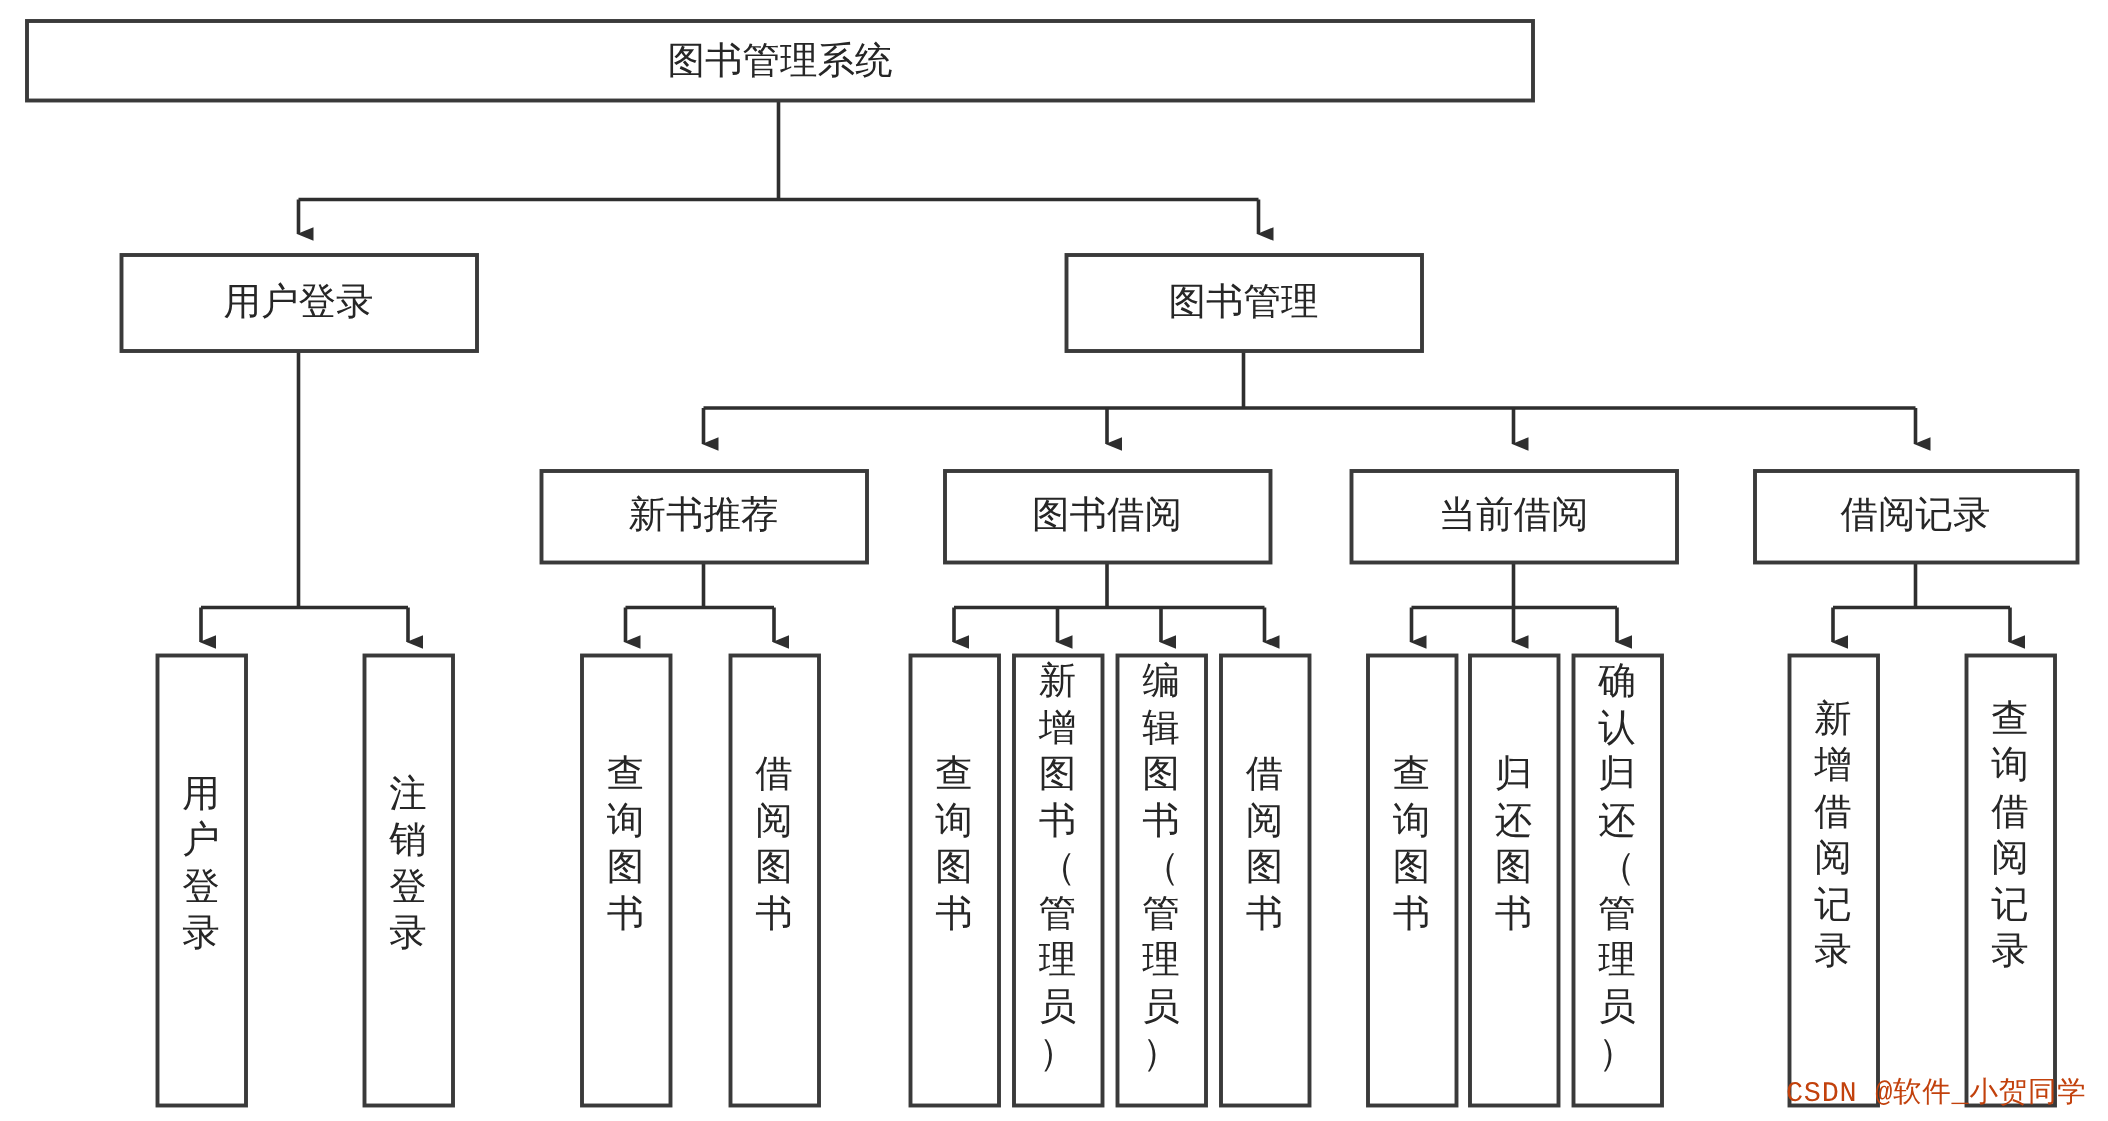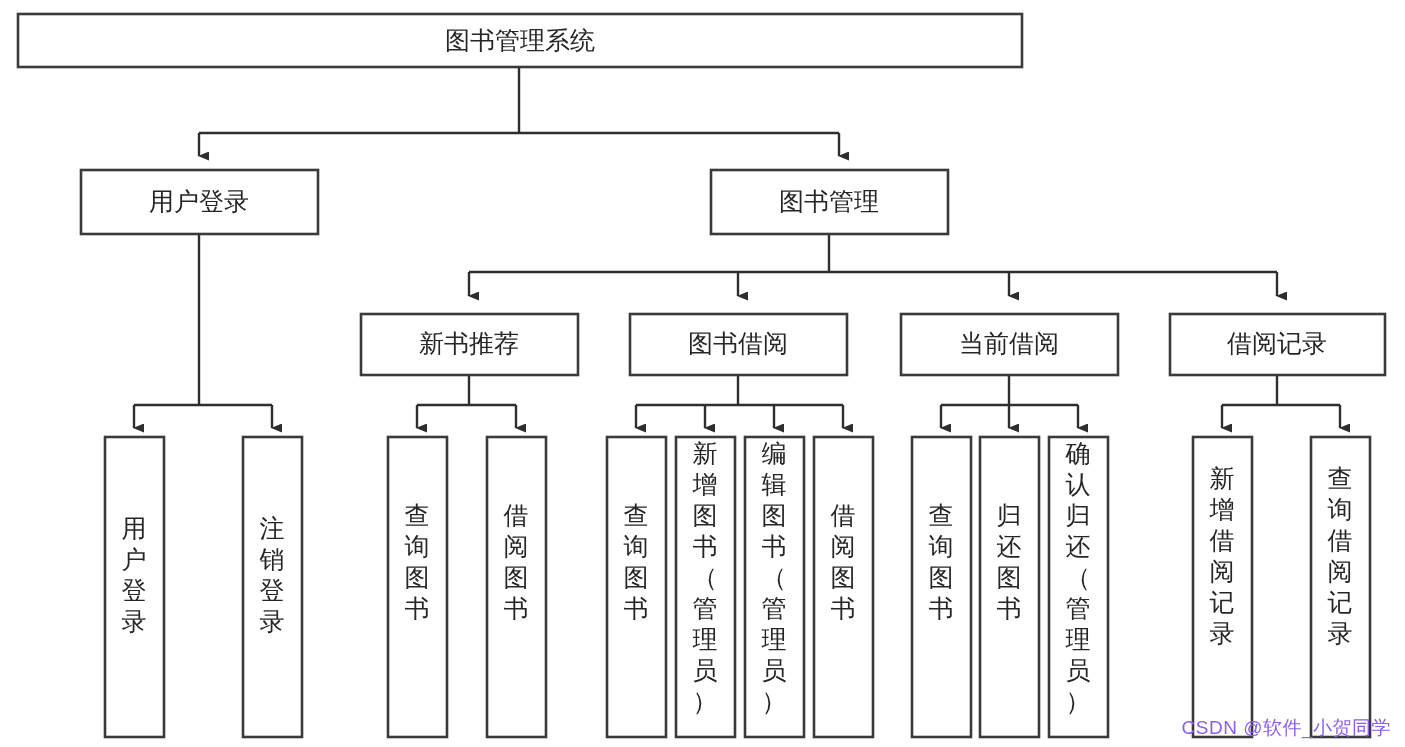--- a/index.html
+++ b/index.html
@@ -41,23 +41,23 @@
   }
   .edge-line {
     stroke: #2e2e2e;
     stroke-width: 2.4;
     fill: none;
   }
   .watermark-text {
     position: absolute;
     right: 14px;
     bottom: 6px;
-    font-family: Liberation Sans, sans-serif;
+    font-family: Liberation Mono, monospace;
     font-size: 19px;
-    color: #8b5cf6;
+    color: #c2410c;
     white-space: nowrap;
     letter-spacing: 0.5px;
   }
 </style>
 </head>
 <body>
 
 <svg id="diagram" viewBox="0 0 1405 747">
   <defs>
     <marker id="arrowhead" markerWidth="9" markerHeight="11" refX="4.5" refY="10" orient="auto" markerUnits="userSpaceOnUse">

